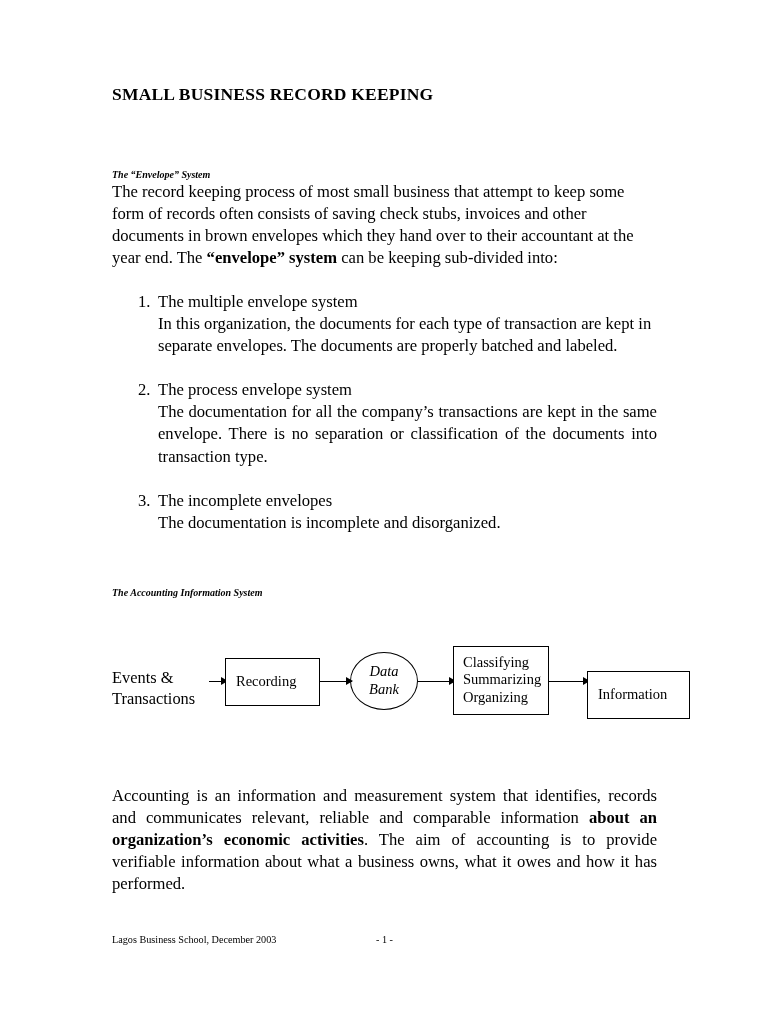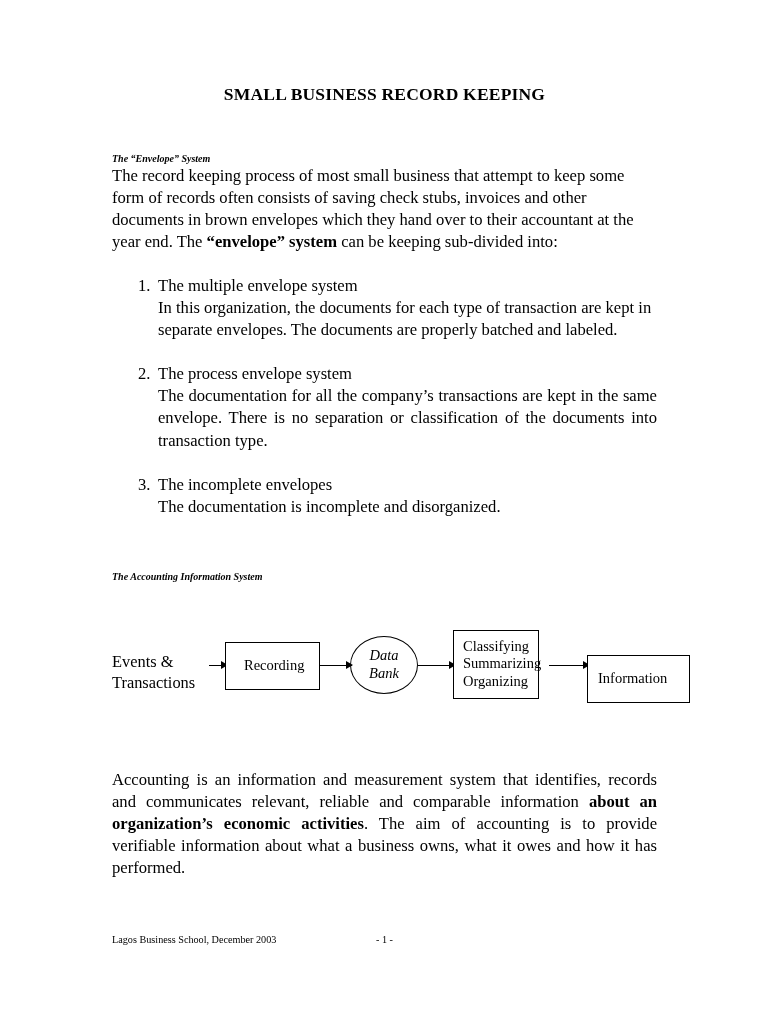--- a/index.html
+++ b/index.html
@@ -28,23 +28,22 @@
   .content {
     position: absolute;
     left: 112px;
     top: 84px;
     width: 545px;
   }
 
   .doc-title {
     font-size: 17.5px;
     font-weight: bold;
-    text-align: center;
     letter-spacing: 0.2px;
-    margin: 0 0 24px 0;
+    margin: 0 0 40px 0;
     line-height: 1.25;
   }
 
   p.body-text {
     font-size: 16.6px;
     line-height: 1.33;
     margin: 0;
     text-align: left;
   }
   p.justify {
@@ -107,22 +106,22 @@
     border: 1.4px solid #000;
     background: #fff;
     box-sizing: border-box;
     display: flex;
     align-items: center;
   }
   .dg-box .bx-text { padding-left: 10px; }
   .dg-box.multi { align-items: center; }
   .dg-box.multi .bx-text { padding-left: 9px; }
 
-  #box-recording { left: 113px; top: 25px;  width: 95px;  height: 48px; padding-left: 8px; }
-  #box-classify  { left: 341px; top: 13px;  width: 86px;  height: 69px; }
+  #box-recording { left: 113px; top: 25px;  width: 95px;  height: 48px; }
+  #box-classify  { left: 341px; top: 13px;  width: 96px;  height: 69px; }
   #box-info      { left: 475px; top: 38px;  width: 103px; height: 48px; }
 
   .dg-ellipse {
     position: absolute;
     left: 238px; top: 19px;
     width: 68px; height: 58px;
     border: 1.4px solid #000;
     border-radius: 50%;
     box-sizing: border-box;
     display: flex;

